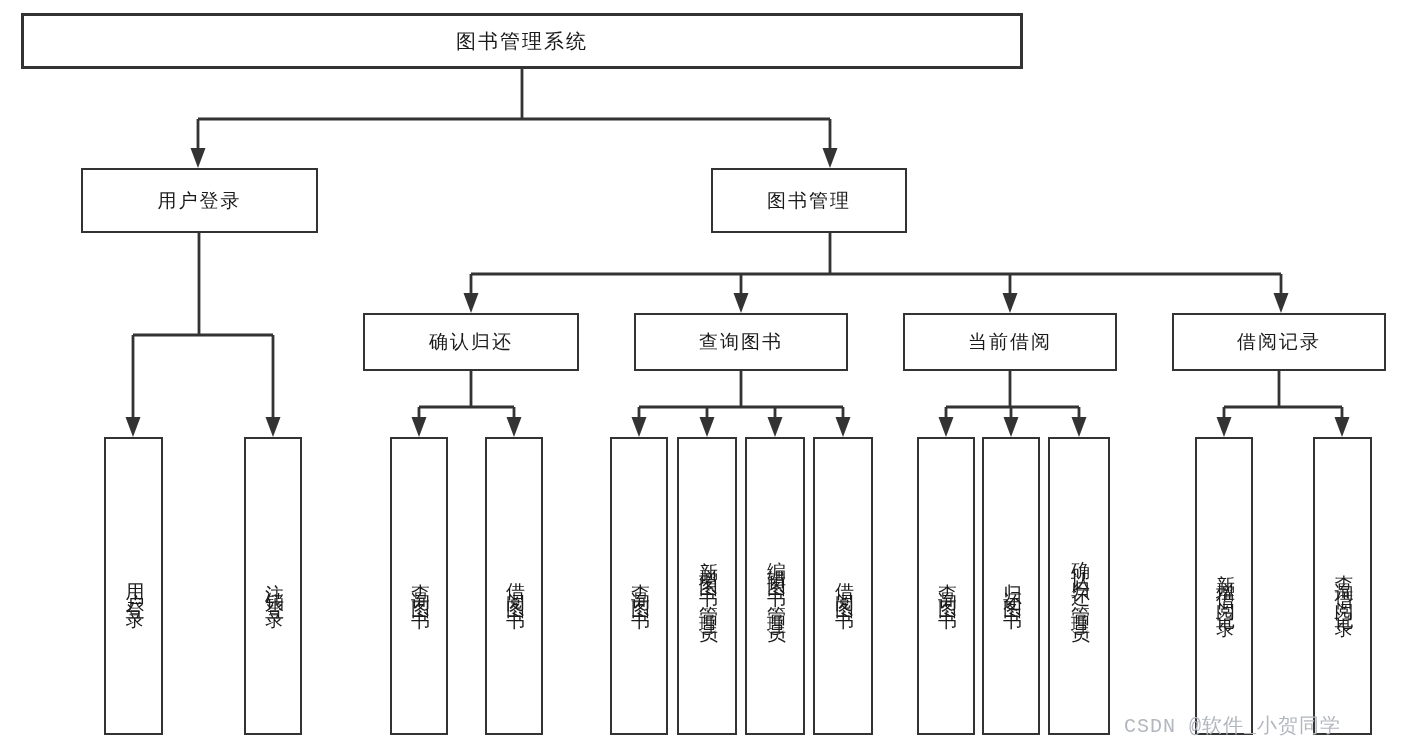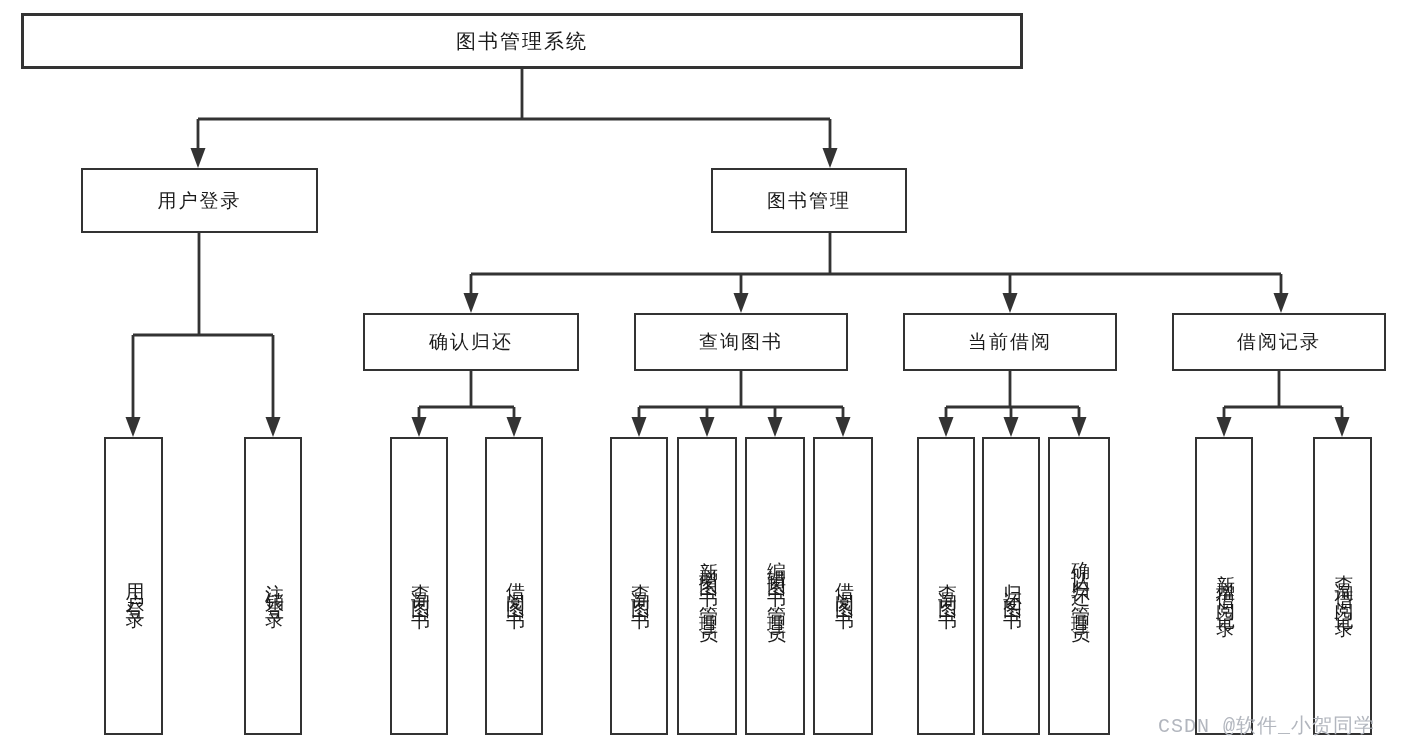--- a/index.html
+++ b/index.html
@@ -20,21 +20,21 @@
     font-size:19px;letter-spacing:2px;
     color:var(--text,#1a1a1a);
   }
   .node.root{border-width:3px;font-size:20px;}
   .node.leaf span{
     writing-mode:vertical-rl;text-orientation:mixed;
     font-size:19px;line-height:1;letter-spacing:9px;
     white-space:nowrap;
   }
   .watermark{
-    position:absolute;left:1158px;top:712px;
+    position:absolute;left:1124px;top:712px;
     font-size:20px;letter-spacing:1px;white-space:nowrap;
     color:var(--watermark,#b2b6be);
   }
 </style>
 </head>
 <body>
 
 <div class="canvas">
 
   <svg class="connectors" viewBox="0 0 1405 747" xmlns="http://www.w3.org/2000/svg" aria-hidden="true">

